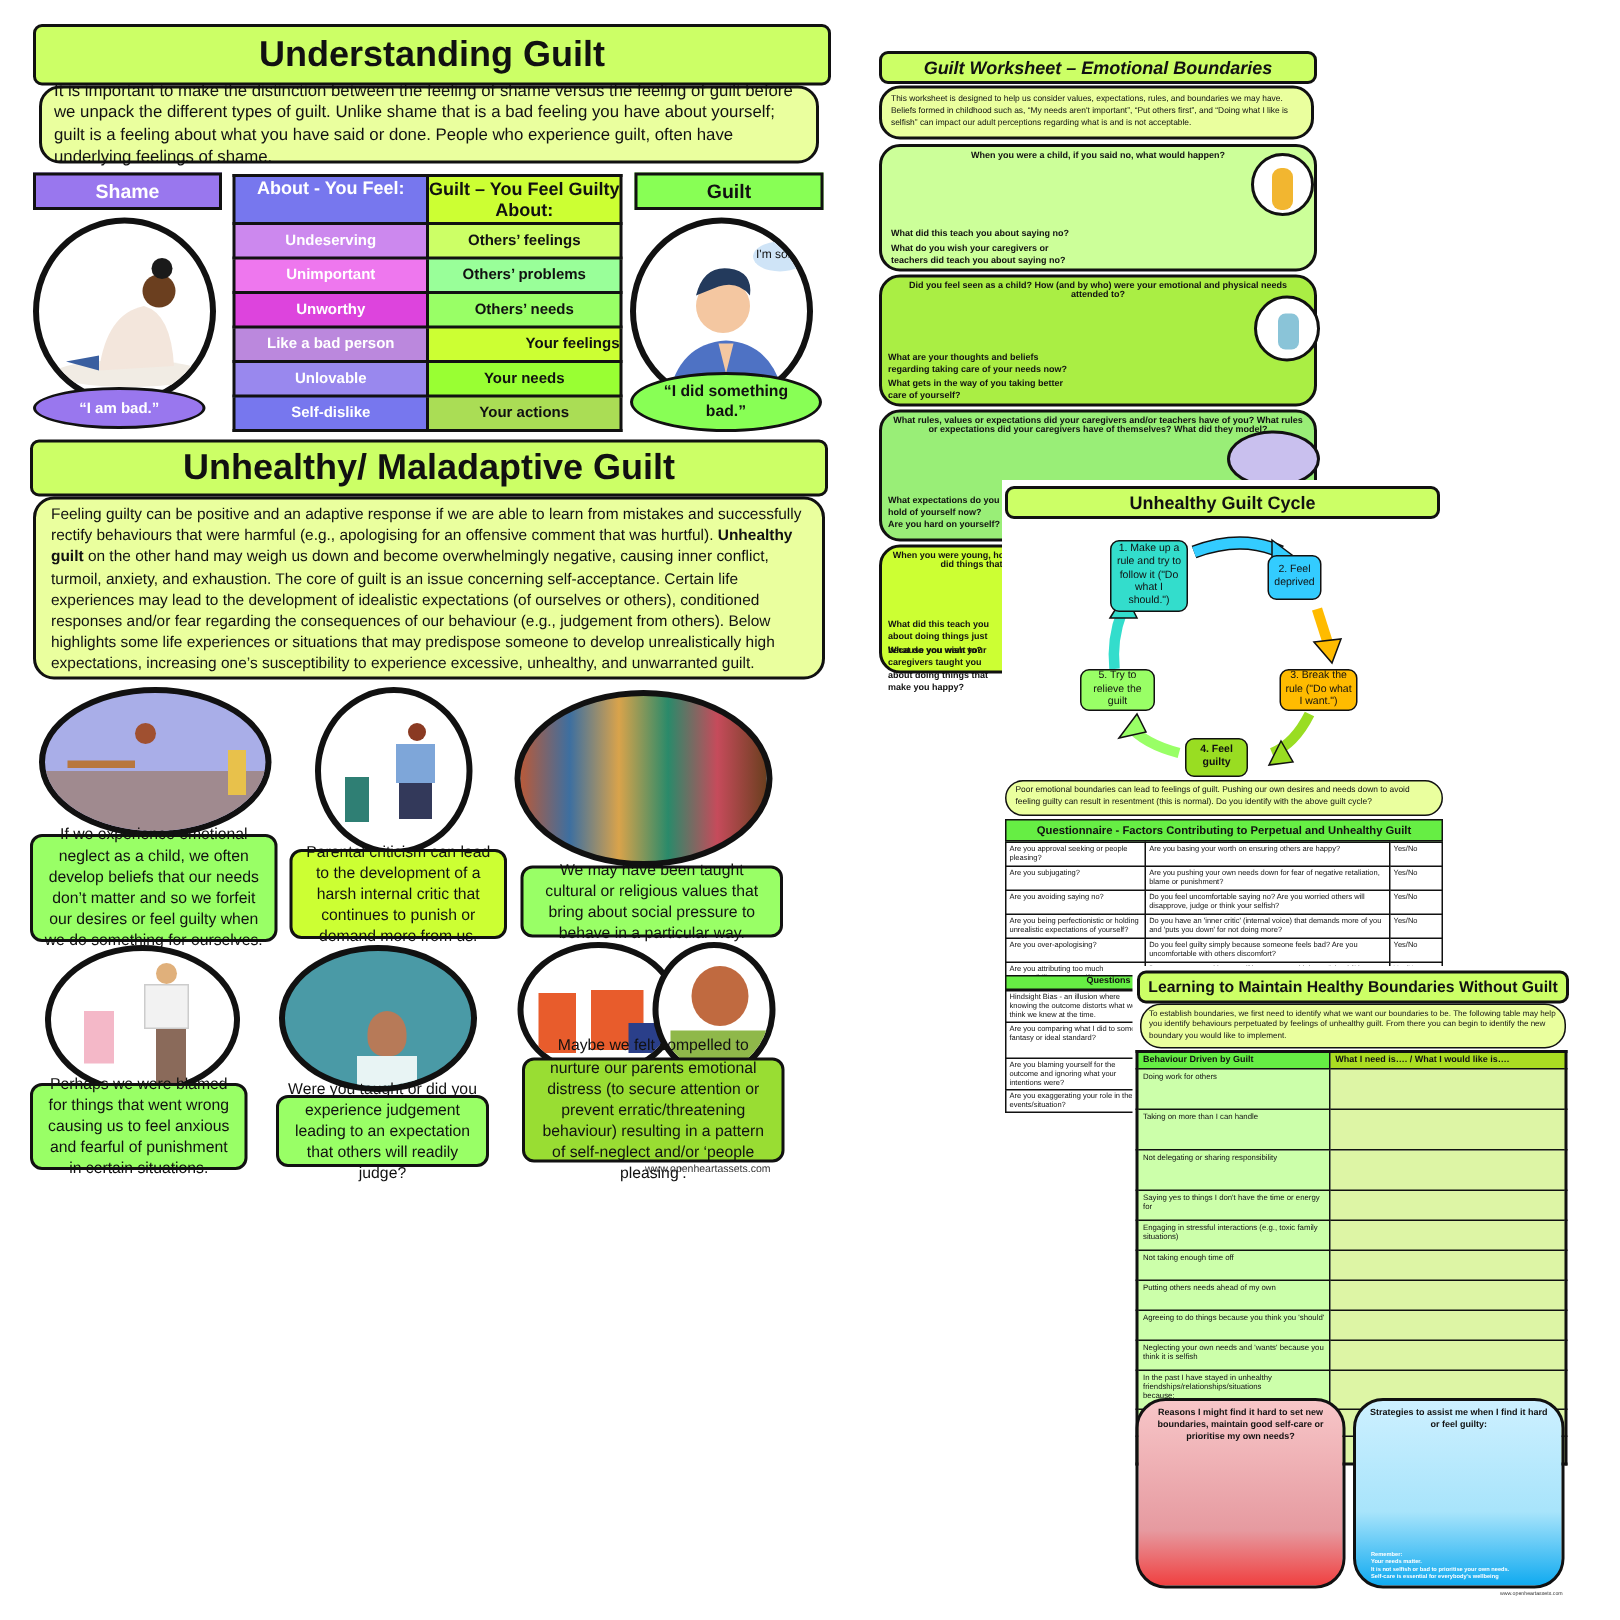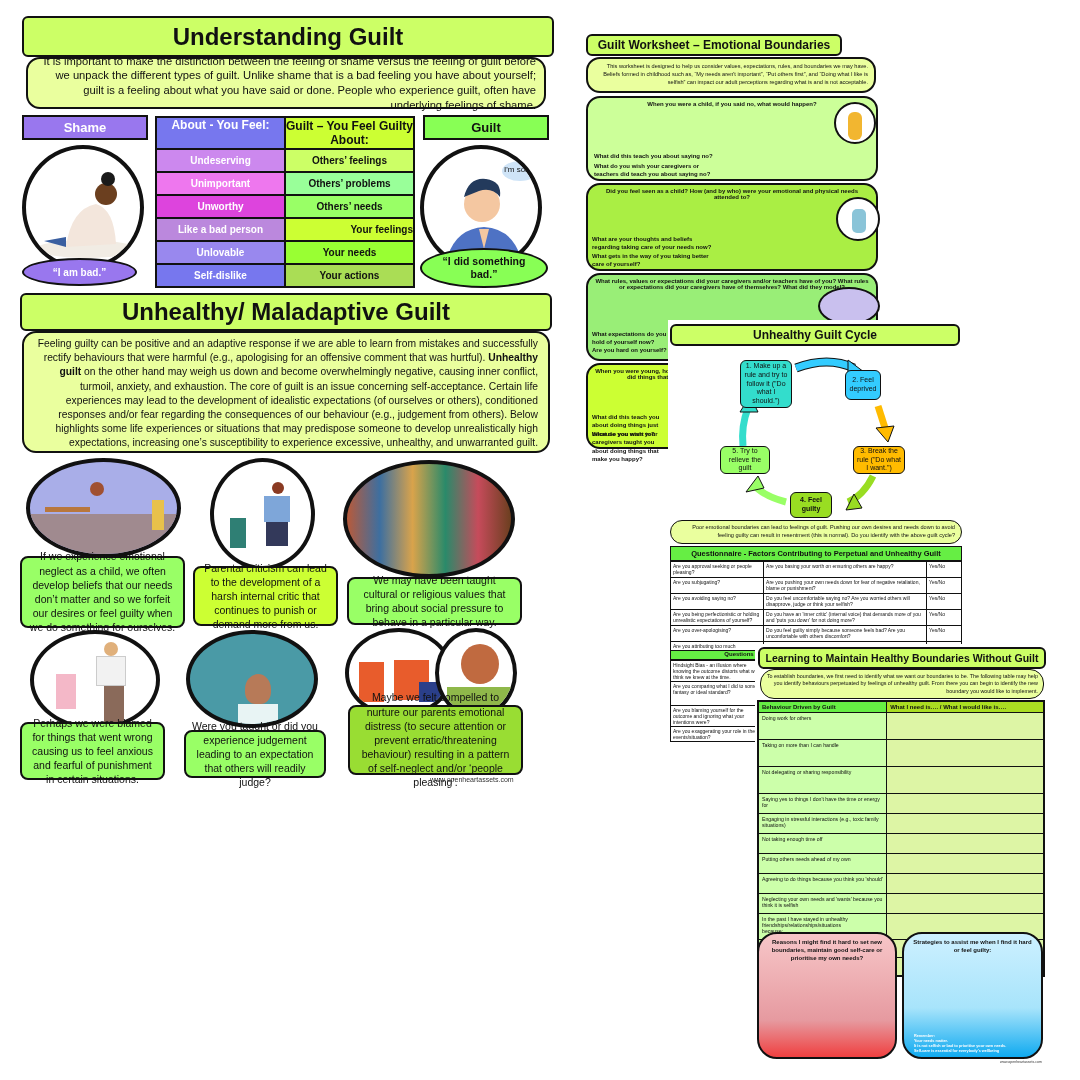--- a/index.html
+++ b/index.html
@@ -1,20 +1,20 @@
 <!DOCTYPE html>
 <html><head>
 <meta charset="utf-8">
 <style>
 *{box-sizing:border-box;margin:0;padding:0}
 html,body{width:1080px;height:1080px;background:#fff;overflow:hidden}
 body{position:relative;font-family:"Liberation Sans",sans-serif;color:#111}
 .abs{position:absolute}
 .title-bar{background:#ccff66;border:2.5px solid #111;border-radius:6px;display:flex;align-items:center;justify-content:center;font-weight:bold}
-.intro{background:#eaff9e;border:2.5px solid #111;border-radius:14px;text-align:right;display:flex;align-items:center;justify-content:center}
+.intro{background:#eaff9e;border:2.5px solid #111;border-radius:14px;text-align:left;display:flex;align-items:center;justify-content:center}
 .lbl{font-weight:bold;display:flex;align-items:center;justify-content:center;border:2.5px solid #111}
 table{border-collapse:collapse}
 .circle{border:4px solid #111;border-radius:50%;background:#fff;overflow:hidden;position:absolute}
 .ell{border:2.5px solid #111;border-radius:50%;display:flex;align-items:center;justify-content:center;text-align:center;font-weight:bold;position:absolute}
 .cap{background:#99ff66;border:2.5px solid #111;border-radius:8px;position:absolute;display:flex;align-items:center;justify-content:center;text-align:center;font-size:10.5px;line-height:1.35;padding:4px 6px}
 .ws-box{position:absolute;border:2px solid #111;border-radius:14px;font-size:6px;padding:3px 6px}
 .q-table td{border:1px solid #111;font-size:5px;padding:1px 2px;vertical-align:top;background:#fff}
 .b-table td{border:1.5px solid #111;font-size:5.2px;padding:2px 3px;vertical-align:top}
 .node{position:absolute;border:1.5px solid #111;border-radius:6px;display:flex;align-items:center;justify-content:center;text-align:center;font-size:7px;line-height:1.25;padding:2px}
 </style>
@@ -124,21 +124,21 @@
 <div class="circle" style="left:435px;top:628px;width:82px;height:90px;">
   <div style="position:absolute;left:22px;top:12px;width:38px;height:40px;border-radius:50%;background:#c06a40"></div>
   <div style="position:absolute;left:8px;top:55px;width:70px;height:40px;background:#8fb84a"></div>
 </div>
 
 <div class="cap" style="left:20px;top:722px;width:145px;height:58px;">Perhaps we were blamed for things that went wrong causing us to feel anxious and fearful of punishment in certain situations.</div>
 <div class="cap" style="left:184px;top:730px;width:142px;height:48px;">Were you taught or did you experience judgement leading to an expectation that others will readily judge?</div>
 <div class="cap" style="left:348px;top:705px;width:175px;height:70px;background:#99dd33;">Maybe we felt compelled to nurture our parents emotional distress (to secure attention or prevent erratic/threatening behaviour) resulting in a pattern of self-neglect and/or ‘people pleasing’.</div>
 <div class="abs" style="left:430px;top:776px;font-size:7px;color:#333;">www.openheartassets.com</div>
 
-<div class="abs title-bar" style="left:586px;top:34px;width:256px;height:22px;font-size:12px;border-width:2px;">Guilt Worksheet – Emotional Boundaries</div>
+<div class="abs title-bar" style="left:586px;top:34px;width:292px;height:22px;font-size:12px;border-width:2px;font-style:italic;">Guilt Worksheet – Emotional Boundaries</div>
 <div class="abs intro" style="left:586px;top:57px;width:290px;height:36px;font-size:5.6px;line-height:1.4;padding:2px 6px;border-width:2px;">This worksheet is designed to help us consider values, expectations, rules, and boundaries we may have. Beliefs formed in childhood such as, “My needs aren't important”, “Put others first”, and “Doing what I like is selfish” can impact our adult perceptions regarding what is and is not acceptable.</div>
 
 <div class="ws-box" style="left:586px;top:96px;width:292px;height:85px;background:#ccff99;">
   <div style="text-align:center;font-weight:bold;">When you were a child, if you said no, what would happen?</div>
   <div style="position:absolute;left:6px;top:55px;font-weight:bold;">What did this teach you about saying no?</div>
   <div style="position:absolute;left:6px;top:64px;width:120px;font-weight:bold;line-height:1.4;">What do you wish your caregivers or teachers did teach you about saying no?</div>
   <div class="circle" style="left:246px;top:4px;width:42px;height:42px;border-width:2.5px;background:#fff">
     <div style="position:absolute;left:12px;top:8px;width:14px;height:28px;background:#f2b630;border-radius:6px"></div>
   </div>
 </div>

